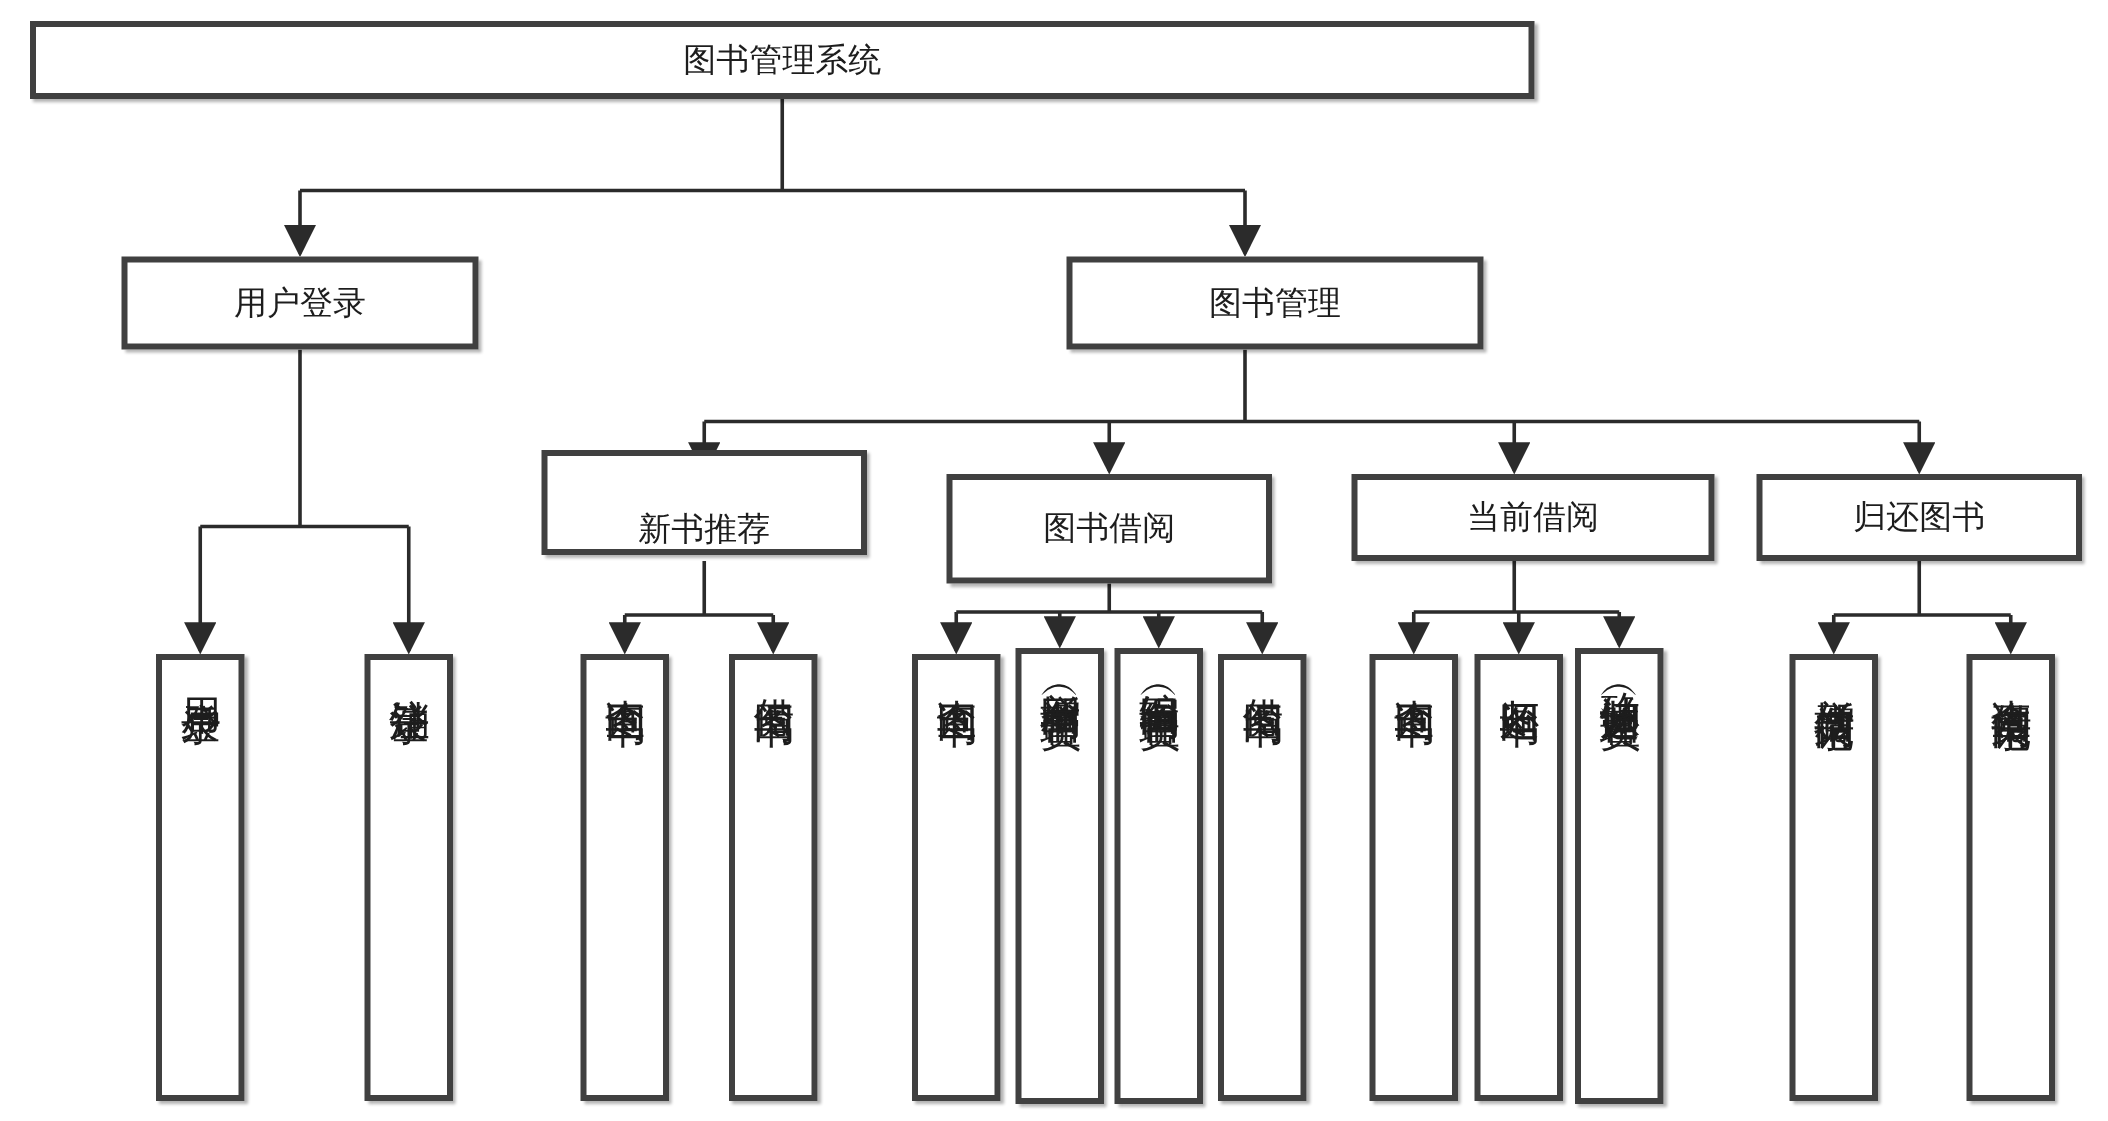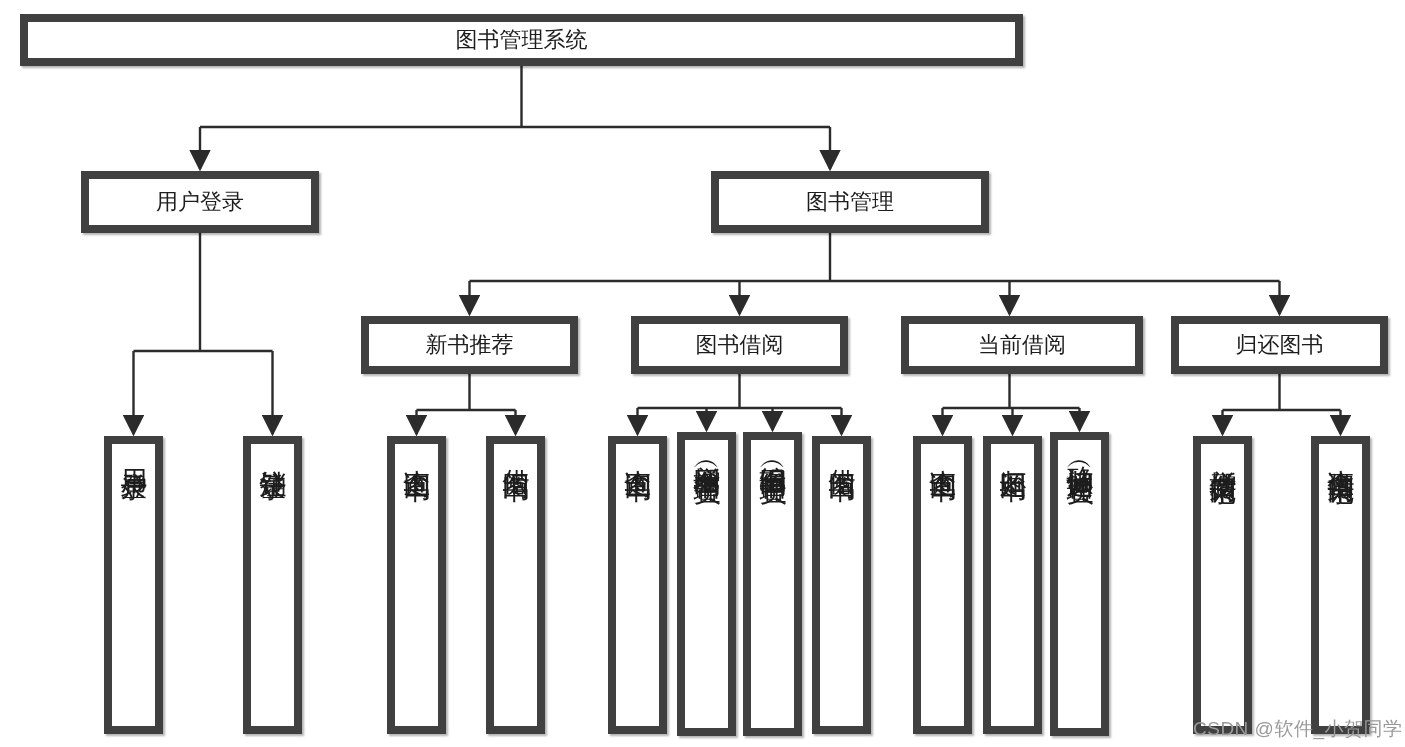--- a/index.html
+++ b/index.html
@@ -23,21 +23,21 @@
     left: 0;
     top: 0;
     width: 1405px;
     height: 747px;
     pointer-events: none;
   }
   .node {
     position: absolute;
     box-sizing: border-box;
     background: #ffffff;
-    border: 8px solid #404040;
+    border: 4px solid #404040;
     display: flex;
     align-items: center;
     justify-content: center;
     box-shadow: 2px 2px 2px rgba(0,0,0,0.30);
   }
   .node .label {
     color: #1d1d1d;
     text-align: center;
     line-height: 1.12;
     white-space: pre;
@@ -112,24 +112,24 @@
   <div id="node-layer">
       <div class="node h" style="left: 20px; top: 14px; width: 1003px; height: 52px;">
         <span class="label">图书管理系统</span>
       </div>
       <div class="node h" style="left: 81px; top: 171px; width: 238px; height: 62px;">
         <span class="label">用户登录</span>
       </div>
       <div class="node h" style="left: 711px; top: 171px; width: 278px; height: 62px;">
         <span class="label">图书管理</span>
       </div>
-      <div class="node h" style="left: 361px; top: 316px; width: 217px; height: 58px;">
+      <div class="node h" style="left: 361px; top: 300px; width: 217px; height: 70px; align-items: flex-end;">
         <span class="label">新书推荐</span>
       </div>
-      <div class="node h" style="left: 631px; top: 316px; width: 217px; height: 58px;">
+      <div class="node h" style="left: 631px; top: 316px; width: 217px; height: 73px;">
         <span class="label">图书借阅</span>
       </div>
       <div class="node h" style="left: 901px; top: 316px; width: 242px; height: 58px;">
         <span class="label">当前借阅</span>
       </div>
       <div class="node h" style="left: 1171px; top: 316px; width: 217px; height: 58px;">
         <span class="label">归还图书</span>
       </div>
       <div class="node v" style="left: 104px; top: 436px; width: 59px; height: 298px;">
         <span class="label">用户登录</span>
@@ -165,15 +165,14 @@
         <span class="label">确认归还（管理员）</span>
       </div>
       <div class="node v" style="left: 1193px; top: 436px; width: 59px; height: 298px;">
         <span class="label">新增借阅记录</span>
       </div>
       <div class="node v" style="left: 1311px; top: 436px; width: 59px; height: 298px;">
         <span class="label">查询借阅记录</span>
       </div>
     </div>
 
-  <div class="watermark" style="left: 1193px; top: 716px;">CSDN @软件_小贺同学</div>
 
 </div>
 
 </body></html>

